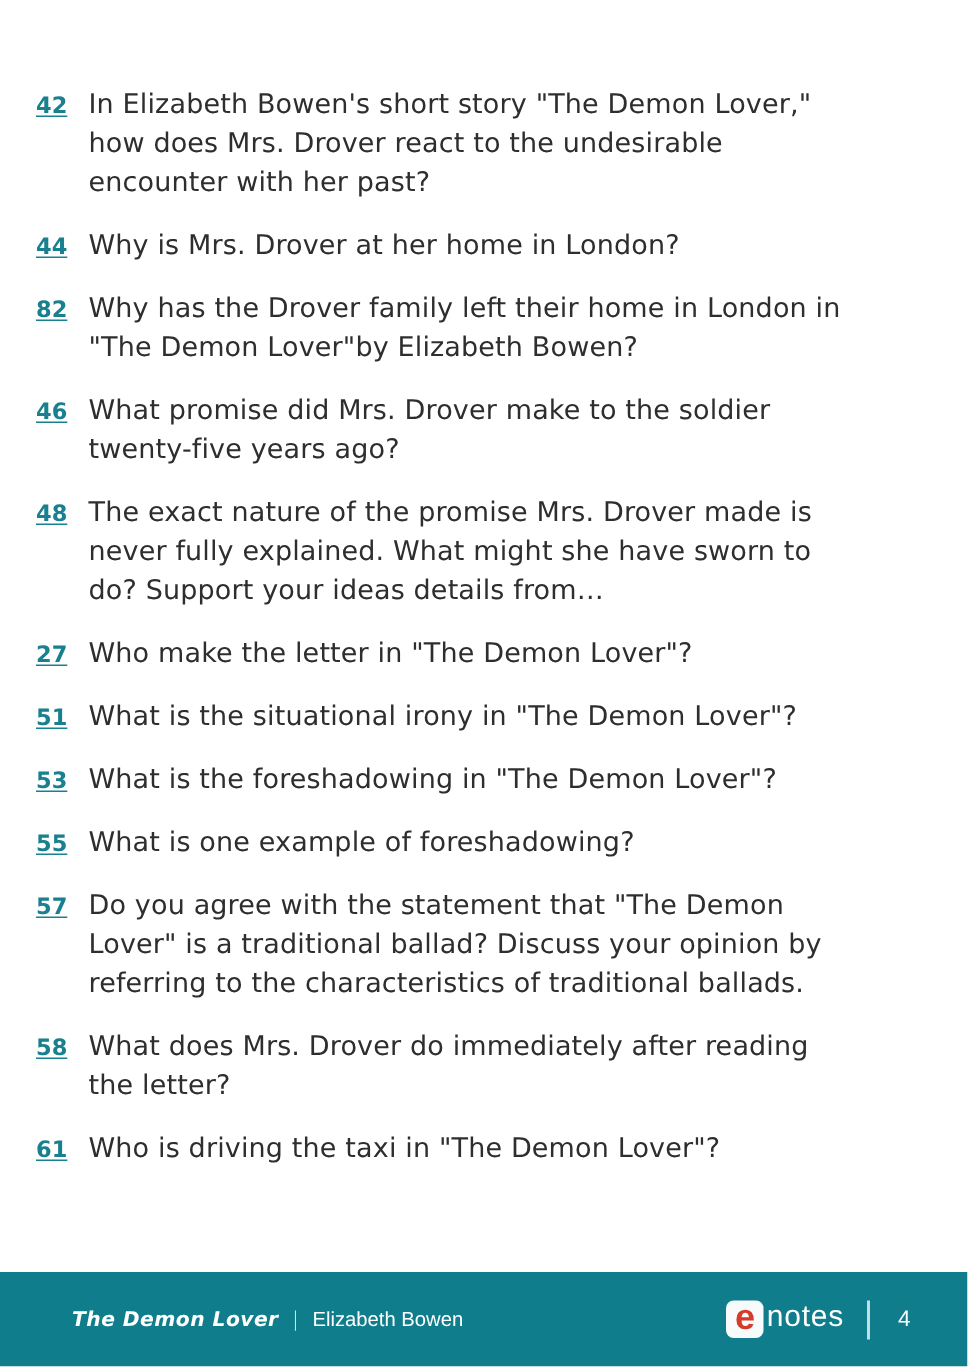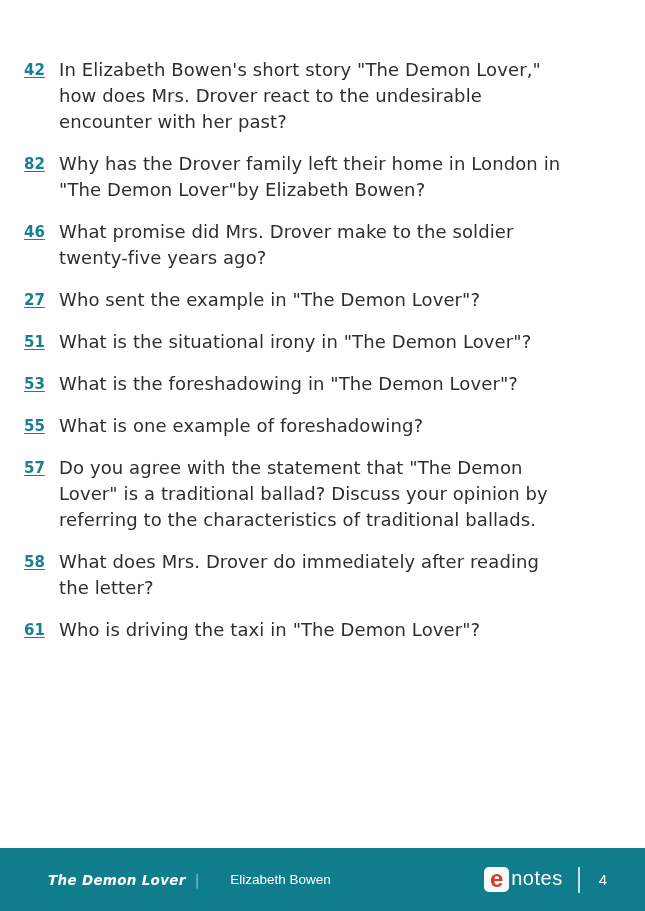--- a/index.html
+++ b/index.html
@@ -71,21 +71,20 @@
   }
   .footer-sep {
     margin: 0 9px;
     font-weight: 300;
     color: rgba(255,255,255,0.85);
   }
   .footer-author {
     font-family: "Liberation Sans", sans-serif;
     font-size: 13.5px;
     color: #ffffff;
-    margin-left: 22px;
   }
   .footer-right {
     margin-left: auto;
     display: flex;
     align-items: center;
   }
   .logo {
     display: flex;
     align-items: center;
   }
@@ -131,35 +130,43 @@
 </head>
 <body>
 
 <div class="content">
 
   <div class="question">
     <a class="qnum">42</a>
     <div class="qtext">In Elizabeth Bowen's short story "The Demon Lover," how does Mrs. Drover react to the undesirable encounter with her past?</div>
   </div>
 
+  <div class="question">
+    <a class="qnum">44</a>
+    <div class="qtext">Why is Mrs. Drover at her home in London?</div>
+  </div>
 
   <div class="question">
     <a class="qnum">82</a>
     <div class="qtext">Why has the Drover family left their home in London in "The Demon Lover"by Elizabeth Bowen?</div>
   </div>
 
   <div class="question">
     <a class="qnum">46</a>
     <div class="qtext">What promise did Mrs. Drover make to the soldier twenty-five years ago?</div>
   </div>
 
+  <div class="question">
+    <a class="qnum">48</a>
+    <div class="qtext">The exact nature of the promise Mrs. Drover made is never fully explained. What might she have sworn to do? Support your ideas details from…</div>
+  </div>
 
   <div class="question">
     <a class="qnum">27</a>
-    <div class="qtext">Who sent the example in "The Demon Lover"?</div>
+    <div class="qtext">Who make the letter in "The Demon Lover"?</div>
   </div>
 
   <div class="question">
     <a class="qnum">51</a>
     <div class="qtext">What is the situational irony in "The Demon Lover"?</div>
   </div>
 
   <div class="question">
     <a class="qnum">53</a>
     <div class="qtext">What is the foreshadowing in "The Demon Lover"?</div>

